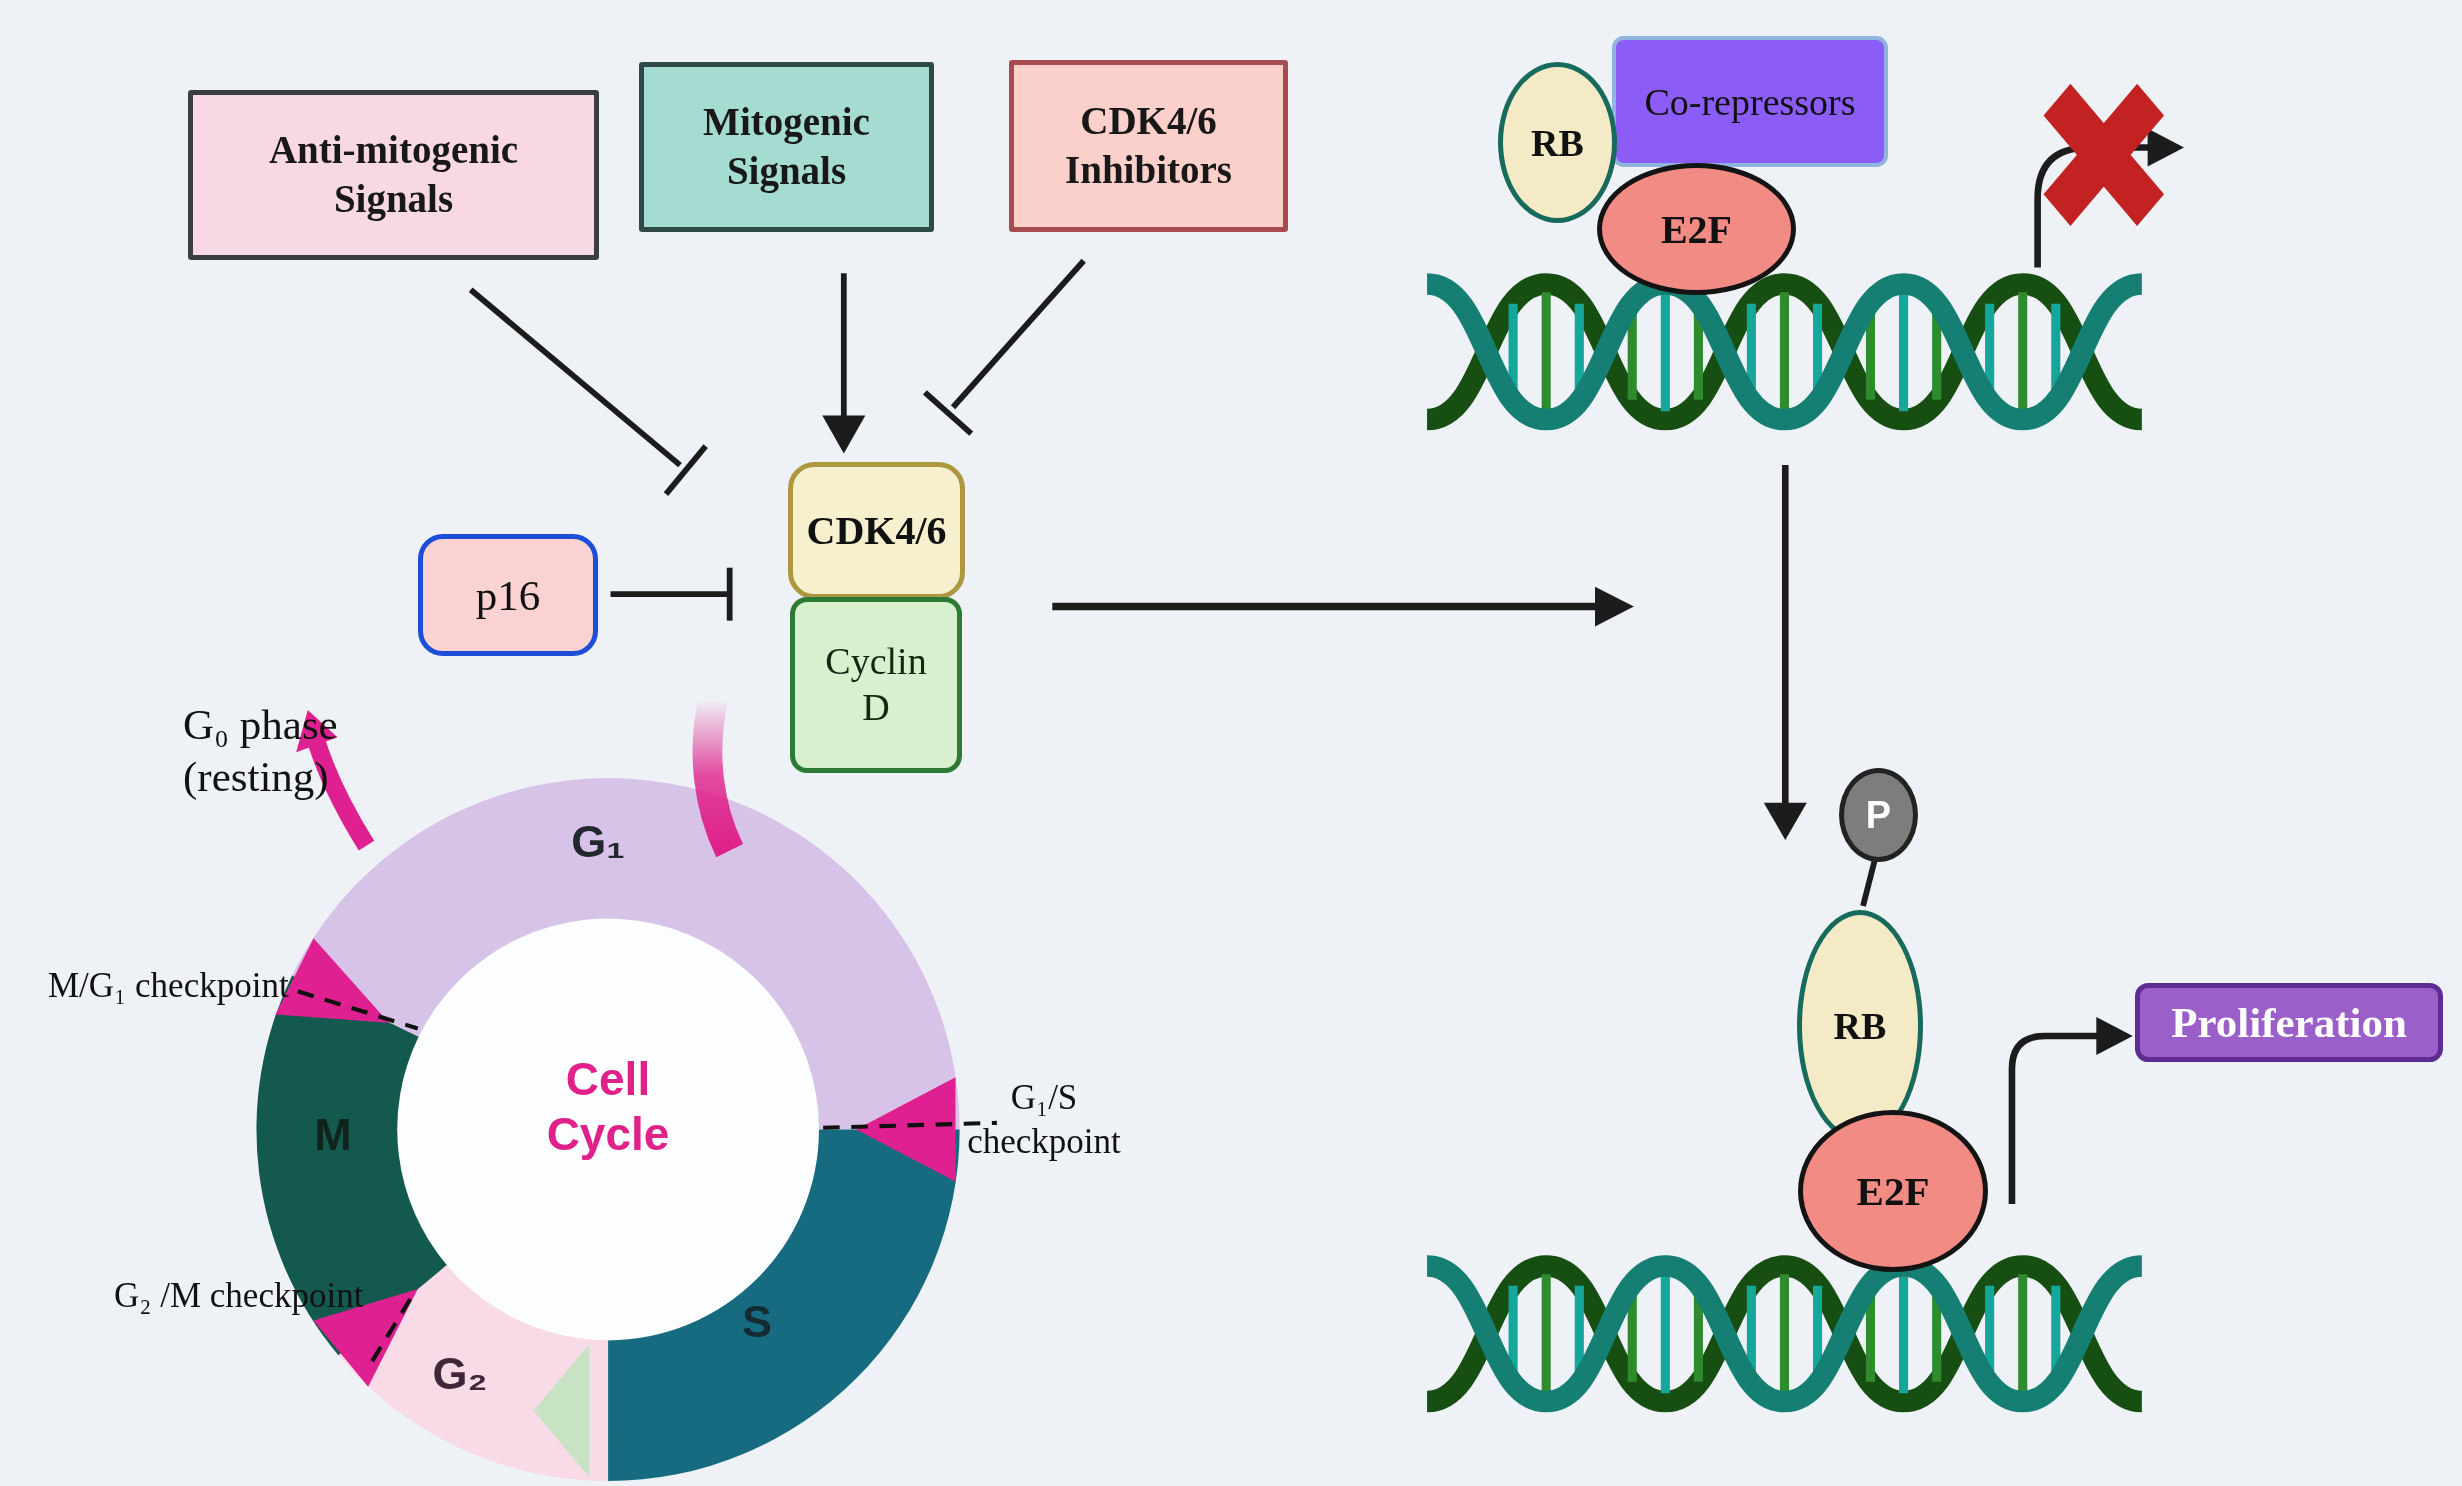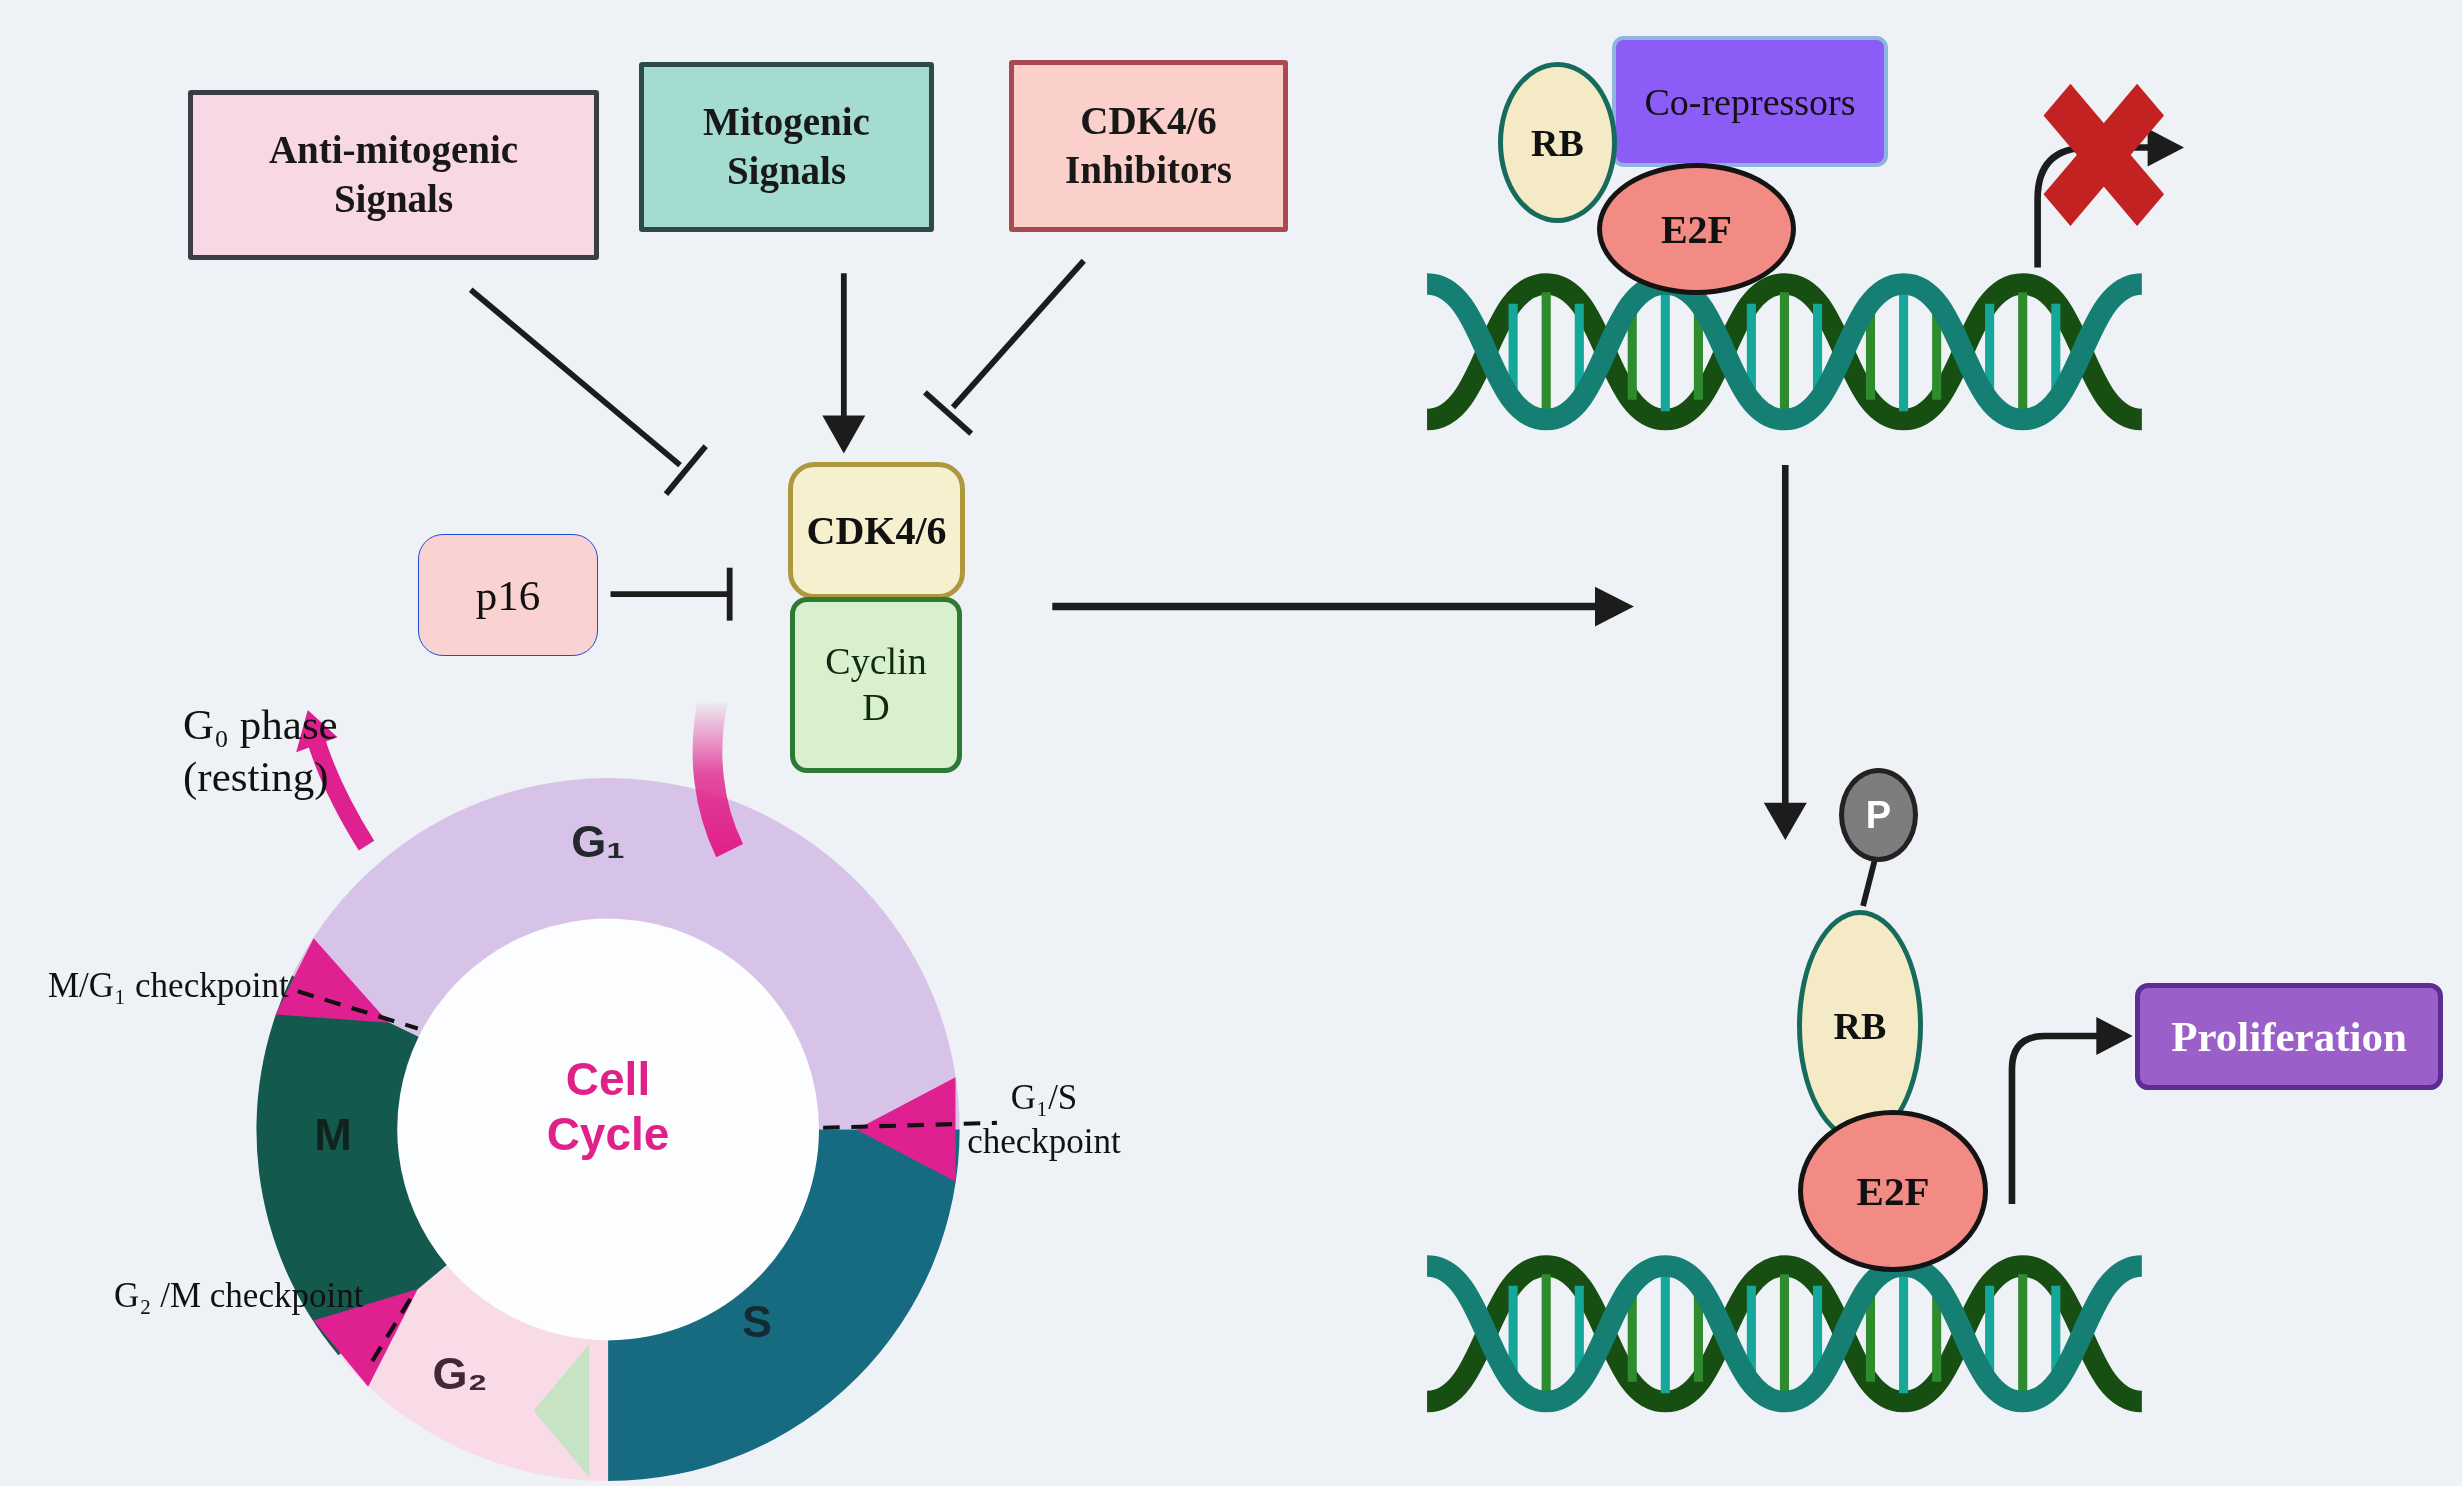--- a/index.html
+++ b/index.html
@@ -8,32 +8,32 @@
   .layer{position:absolute;left:0;top:0;width:2462px;height:1487px;}
   .abs{position:absolute;box-sizing:border-box;}
   .pre{white-space:pre-line;}
   .flexc{display:flex;align-items:center;justify-content:center;text-align:center;}
   
   .sigbox{border-radius:3.3px;font-weight:bold;font-size:39px;line-height:1.25;color:#181818;}
   .box-anti{left:188px;top:62px;width:411px;height:170px;background:#f8d8e4;border:5px solid #3c3c44;margin-top:28px;}
   .box-mito{left:639px;top:62px;width:295px;height:170px;background:#a5dcd2;border:5px solid #2e4a46;}
   .box-inhib{left:1009px;top:60px;width:279px;height:172px;background:#fbd0ca;border:5px solid #a84a50;}
   
-  .p16box{left:418px;top:534px;width:180px;height:122px;background:#fad2d2;border:1px solid #1d4ed8;border-radius:25px;font-size:43px;color:#111;}
+  .p16box{left:418px;top:534px;width:180px;height:122px;background:#fad2d2;border:5px solid #1d4ed8;border-radius:25px;font-size:43px;color:#111;}
   .cdkbox{left:788px;top:462px;width:177px;height:137px;background:#f6f0cf;border:5px solid #ad9840;border-radius:26.5px;font-weight:bold;font-size:40px;color:#111;}
   .cycbox{left:790px;top:597px;width:172px;height:176px;background:#d9f0cf;border:5px solid #2c7a33;border-radius:17px;font-size:38px;line-height:1.2;color:#0f2a10;}
   
   .corep{left:1612px;top:36px;width:276px;height:131px;background:#8b5cf6;border:4.1px solid #8fb4dd;border-radius:11.6px;font-size:38px;font-weight:500;color:#111;z-index:2;}
   .rbtop{left:1498px;top:62px;width:119px;height:161px;background:#f4ebc6;border:5px solid #176b5c;border-radius:50%;font-weight:bold;font-size:38px;color:#111;z-index:3;}
   .e2ftop{left:1597px;top:163px;width:199px;height:132px;background:#f18b84;border:5px solid #141414;border-radius:50%;font-weight:bold;font-size:40px;color:#111;z-index:3;}
   .pcirc{left:1839px;top:768px;width:79px;height:94px;background:#7d7d7d;border:5.8px solid #222;border-radius:50%;
          font-family:"Liberation Sans","DejaVu Sans",sans-serif;font-weight:bold;font-size:38px;color:#fff;z-index:2;}
   .rbbot{left:1797px;top:910px;width:126px;height:232px;background:#f4ebc6;border:5px solid #176b5c;border-radius:50%;font-weight:bold;font-size:38px;color:#111;z-index:2;}
   .e2fbot{left:1798px;top:1110px;width:190px;height:162px;background:#f18b84;border:5px solid #141414;border-radius:50%;font-weight:bold;font-size:41px;color:#111;z-index:2;}
-  .prolif{left:2135px;top:983px;width:308px;height:107px;background:#9a5fc9;border:5.8px solid #5f2d91;border-radius:13.2px;
+  .prolif{left:2135px;top:983px;width:308px;height:79px;background:#9a5fc9;border:5.8px solid #5f2d91;border-radius:13.2px;
           font-weight:bold;font-size:43px;color:#ffffff;z-index:2;}
   
   .cclabel{font-family:"Liberation Sans","DejaVu Sans",sans-serif;font-weight:bold;font-size:46px;color:#e0218a;
            transform:translate(-50%,-50%);text-align:center;line-height:1.2;}
   .phase{font-family:"Liberation Sans","DejaVu Sans",sans-serif;font-weight:bold;font-size:45px;color:#23272e;
          transform:translate(-50%,-50%);}
   .chk{font-size:35px;color:#111;}
   .g0lab{font-size:43px;color:#111;line-height:1.2;}
   .g1slab{transform:translate(-50%,0);text-align:center;line-height:1.25;}
 </style>

